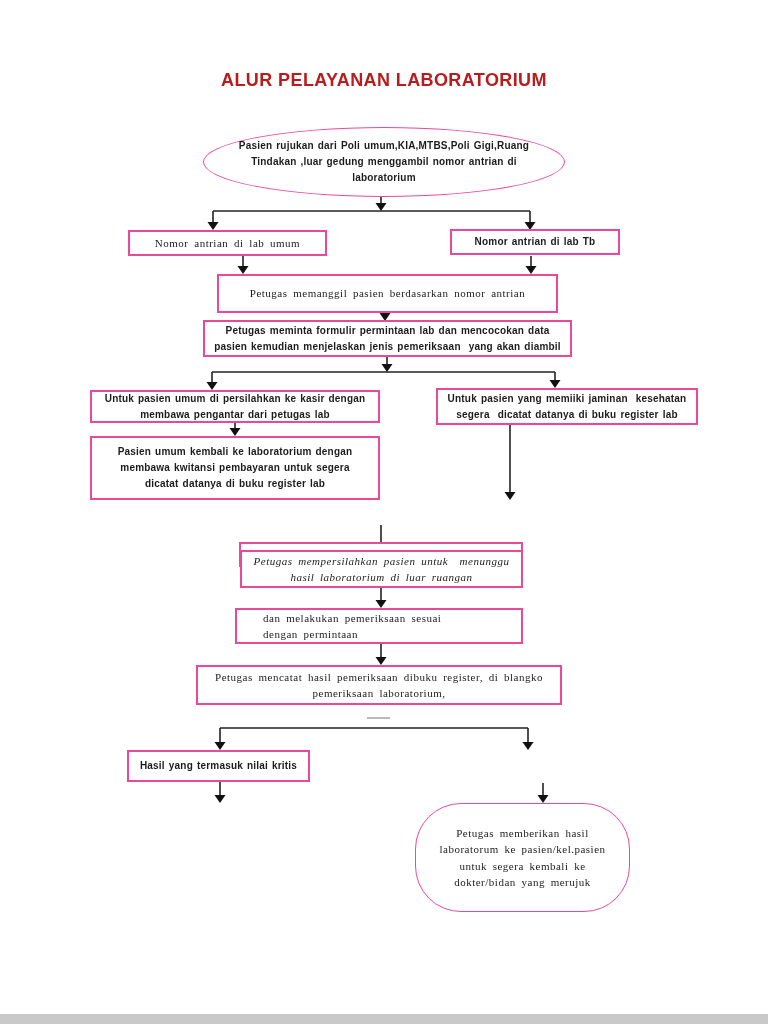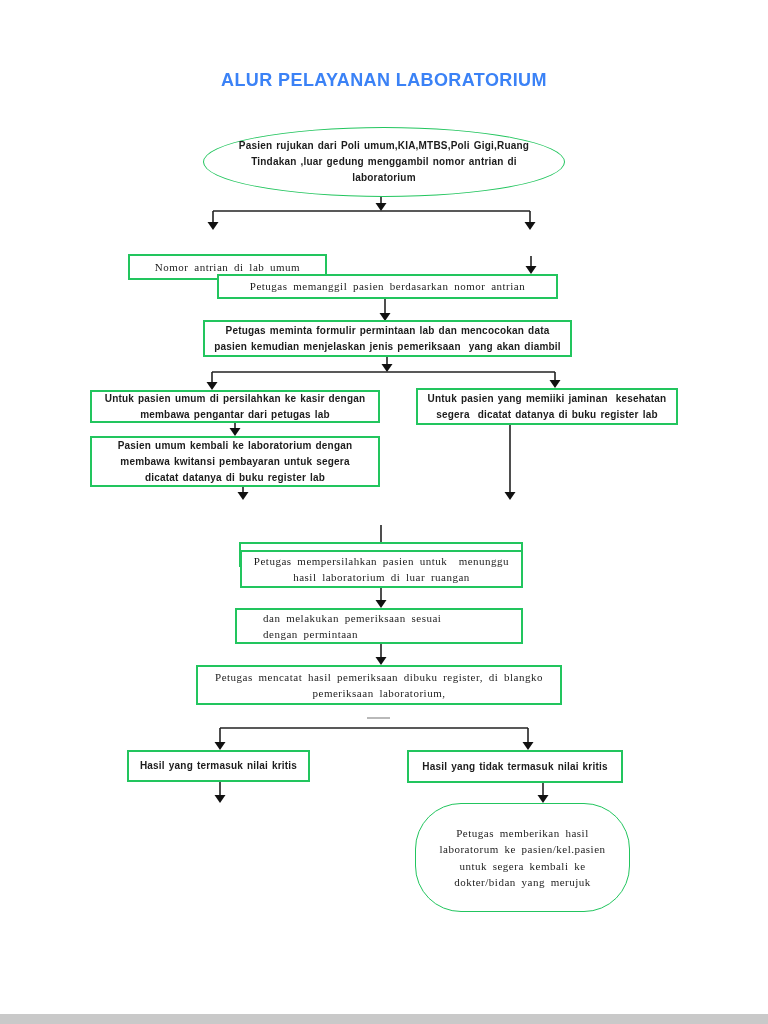--- a/index.html
+++ b/index.html
@@ -9,32 +9,32 @@
     background:#ffffff;
     overflow:hidden;
     font-family:"Liberation Sans",sans-serif;
     color:#1c1c1c;
   }
   #title{
     position:absolute;left:0;right:0;top:70px;
     text-align:center;
     font-family:"Liberation Sans",sans-serif;
     font-weight:bold;font-size:18px;letter-spacing:.4px;
-    color:#3b82f6;
+    color:#b91c1c;
   }
   #connectors{position:absolute;left:0;top:0;}
   .node{
     position:absolute;box-sizing:border-box;
     display:flex;align-items:center;justify-content:center;
     text-align:center;
     background:#ffffff;
     white-space:pre-wrap;
     color:#1c1c1c;
   }
-  .box{border:2px solid #22c55e;}
+  .box{border:2px solid #ec4899;}
   .thin{border-width:1.5px;}
   .sans{
     font-family:"Liberation Sans",sans-serif;
     font-weight:bold;font-size:10px;line-height:16px;
     letter-spacing:.2px;word-spacing:1px;
   }
   .serif{
     font-family:"Liberation Serif","DejaVu Serif",serif;
     font-size:11px;line-height:16.5px;
     letter-spacing:.5px;word-spacing:2.5px;
@@ -125,43 +125,43 @@
       </g>
       <g>
         <line x1="543" y1="783" x2="543" y2="795"></line>
         <polygon points="537.5,795 548.5,795 543,803" stroke="none"></polygon>
       </g>
     </g>
   </svg>
 
   <div class="node ellipse sans thin box" style="left:203px;top:127px;width:362px;height:70px;">Pasien rujukan dari Poli umum,KIA,MTBS,Poli Gigi,Ruang Tindakan ,luar gedung menggambil nomor antrian di laboratorium</div>
 
-  <div class="node box serif oneline" style="left:128px;top:230px;width:199px;height:26px;margin-top:24px;">Nomor antrian di lab umum</div>
+  <div class="node box serif oneline" style="left:128px;top:230px;width:199px;height:26px;">Nomor antrian di lab umum</div>
 
+  <div class="node box sans oneline" style="left:450px;top:229px;width:170px;height:26px;">Nomor antrian di lab Tb</div>
 
-  <div class="node box serif oneline" style="left:217px;top:274px;width:341px;height:25px;">Petugas memanggil pasien berdasarkan nomor antrian</div>
+  <div class="node box serif oneline" style="left:217px;top:274px;width:341px;height:39px;">Petugas memanggil pasien berdasarkan nomor antrian</div>
 
   <div class="node box sans" style="left:90px;top:390px;width:290px;height:33px;padding:0 8px;">Untuk pasien umum di persilahkan ke kasir dengan membawa pengantar dari petugas lab</div>
 
   <div class="node box sans" style="left:203px;top:320px;width:369px;height:37px;padding:0 8px;">Petugas meminta formulir permintaan lab dan mencocokan data pasien kemudian menjelaskan jenis pemeriksaan  yang akan diambil</div>
 
-  <div class="node box sans" style="left:416px;top:388px;width:262px;height:37px;padding:0 6px;">Untuk pasien yang memiiki jaminan  kesehatan segera  dicatat datanya di buku register lab</div>
+  <div class="node box sans" style="left:436px;top:388px;width:262px;height:37px;padding:0 6px;">Untuk pasien yang memiiki jaminan  kesehatan segera  dicatat datanya di buku register lab</div>
 
-  <div class="node box sans" style="left:90px;top:436px;width:290px;height:51px;padding:0 16px;">Pasien umum kembali ke laboratorium dengan membawa kwitansi pembayaran untuk segera dicatat datanya di buku register lab</div>
+  <div class="node box sans" style="left:90px;top:436px;width:290px;height:64px;padding:0 16px;">Pasien umum kembali ke laboratorium dengan membawa kwitansi pembayaran untuk segera dicatat datanya di buku register lab</div>
 
   <div class="node box serif oneline" style="left:239px;top:500px;width:284px;height:25px;margin-top:42px;">Petugas mengambil sampel</div>
 
-  <div class="node box serif" style="left:240px;top:550px;width:283px;height:38px;padding:0 10px;">Petugas mempersilahkan pasien untuk  menunggu hasil laboratorium di luar ruangan</div>
+  <div class="node box serif" style="left:240px;top:550px;width:283px;height:38px;padding:0 10px;font-style:italic;">Petugas mempersilahkan pasien untuk  menunggu hasil laboratorium di luar ruangan</div>
 
   <div class="node box serif do-exam" style="left:235px;top:608px;width:288px;height:36px;">dan melakukan pemeriksaan sesuai dengan permintaan</div>
 
   <div class="node box serif" style="left:196px;top:665px;width:366px;height:40px;padding:8px 8px;">Petugas mencatat hasil pemeriksaan dibuku register, di blangko pemeriksaan laboratorium,</div>
 
   <div class="node box sans oneline" style="left:127px;top:750px;width:183px;height:32px;">Hasil yang termasuk nilai kritis</div>
 
-  <div class="node box sans oneline" style="left:407px;top:750px;width:216px;height:33px;">Hasil yang tidak termasuk nilai kritis</div>
 
 
   <div class="node stadium serif thin box" style="left:415px;top:803px;width:215px;height:109px;padding:0 18px;">Petugas memberikan hasil laboratorum ke pasien/kel.pasien untuk segera kembali ke dokter/bidan yang merujuk</div>
 
   <div id="page-gap"></div>
 
 </div>
 
 </body></html>

